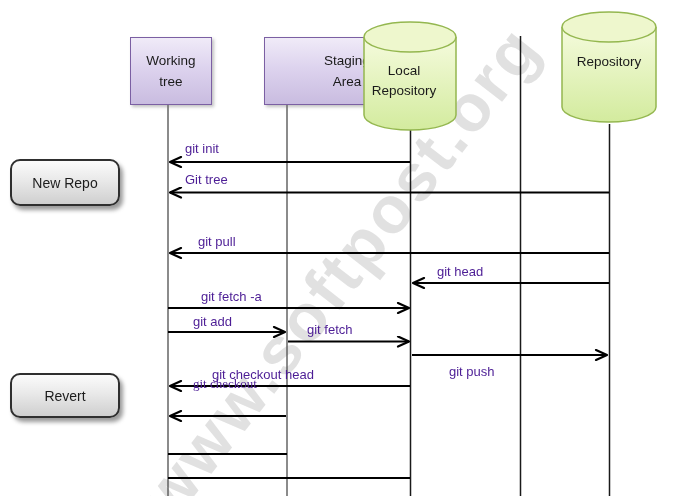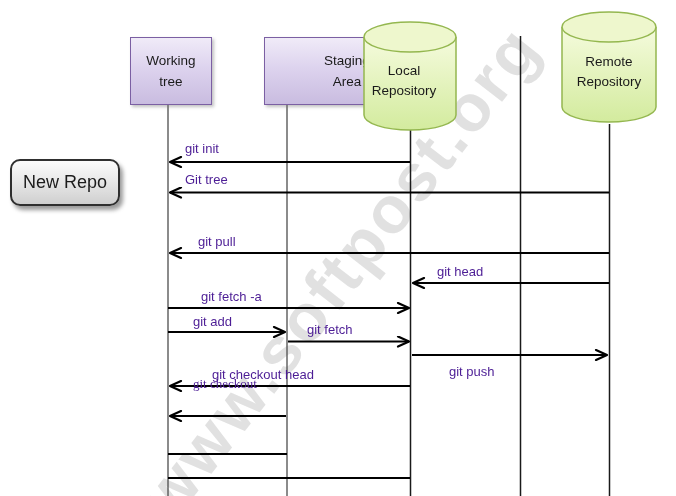--- a/index.html
+++ b/index.html
@@ -27,21 +27,21 @@
   .cyl .cyl-text{
     position:absolute;left:0;right:0;top:36%;text-align:center;
     font-size:13.5px;color:#1a1a1a;line-height:20px;z-index:3;
   }
   .btn{
     position:absolute;left:10px;width:106px;z-index:2;
     border:2px solid #2f2f2f;border-radius:10px;
     background:linear-gradient(180deg,#fbfbfb 0%,#e9e9e9 45%,#cfcfcf 100%);
     box-shadow:3px 4px 4px rgba(0,0,0,0.4);
     display:flex;align-items:center;justify-content:center;
-    font-size:18px;color:#1c1c1c;cursor:default;
+    font-size:14px;color:#1c1c1c;cursor:default;
   }
   .cmd-label{
     position:absolute;z-index:2;font-size:13px;color:#4c1d95;white-space:nowrap;
   }
 </style>
 </head>
 <body>
 
 <div class="canvas">
 
@@ -70,20 +70,23 @@
     <line x1="412" y1="355" x2="607" y2="355" stroke="#000" stroke-width="2.2" marker-end="url(#ah)"></line>
     <line x1="170" y1="386" x2="410" y2="386" stroke="#000" stroke-width="2.2" marker-start="url(#ah)"></line>
     <line x1="170" y1="416" x2="286" y2="416" stroke="#000" stroke-width="2.2" marker-start="url(#ah)"></line>
     <line x1="168" y1="454" x2="287" y2="454" stroke="#000" stroke-width="2.2"></line>
     <line x1="168" y1="478" x2="410" y2="478" stroke="#000" stroke-width="2.2"></line>
   </svg>
 
   <div class="btn" style="top:159px;height:43px;">
       <span>New Repo</span>
     </div>
+  <div class="btn" style="top:373px;height:41px;">
+      <span>Revert</span>
+    </div>
 
   <div class="actor-box" style="left:130px;top:37px;">
     <div>Working</div>
     <div>tree</div>
   </div>
   <div class="actor-box" style="left:264px;top:37px;padding-left:42px;">
     <div>Staging</div>
     <div>Area</div>
   </div>
 
@@ -109,21 +112,20 @@
       <defs>
         <linearGradient id="cylBodyR" x1="0" y1="0" x2="0" y2="1">
           <stop offset="0" stop-color="#f5fbdd"></stop>
             <stop offset="1" stop-color="#d3eb9e"></stop>
         </linearGradient>
       </defs>
       <path d="M1,16 v80 a47,15 0 0 0 94,0 v-80" fill="url(#cylBodyR)" stroke="#94b74f" stroke-width="1.5"></path>
       <ellipse cx="48" cy="16" rx="47" ry="15" fill="#eef7cd" stroke="#94b74f" stroke-width="1.5"></ellipse>
     </svg>
     <div class="cyl-text">
-      <div>Remote</div>
       <div>Repository</div>
     </div>
   </div>
 
   <div class="cmd-label" style="left:185px;top:141px;">git init</div>
   <div class="cmd-label" style="left:185px;top:172px;">Git tree</div>
   <div class="cmd-label" style="left:198px;top:234px;">git pull</div>
   <div class="cmd-label" style="left:437px;top:264px;">git head</div>
   <div class="cmd-label" style="left:201px;top:289px;">git fetch -a</div>
   <div class="cmd-label" style="left:193px;top:314px;">git add</div>

